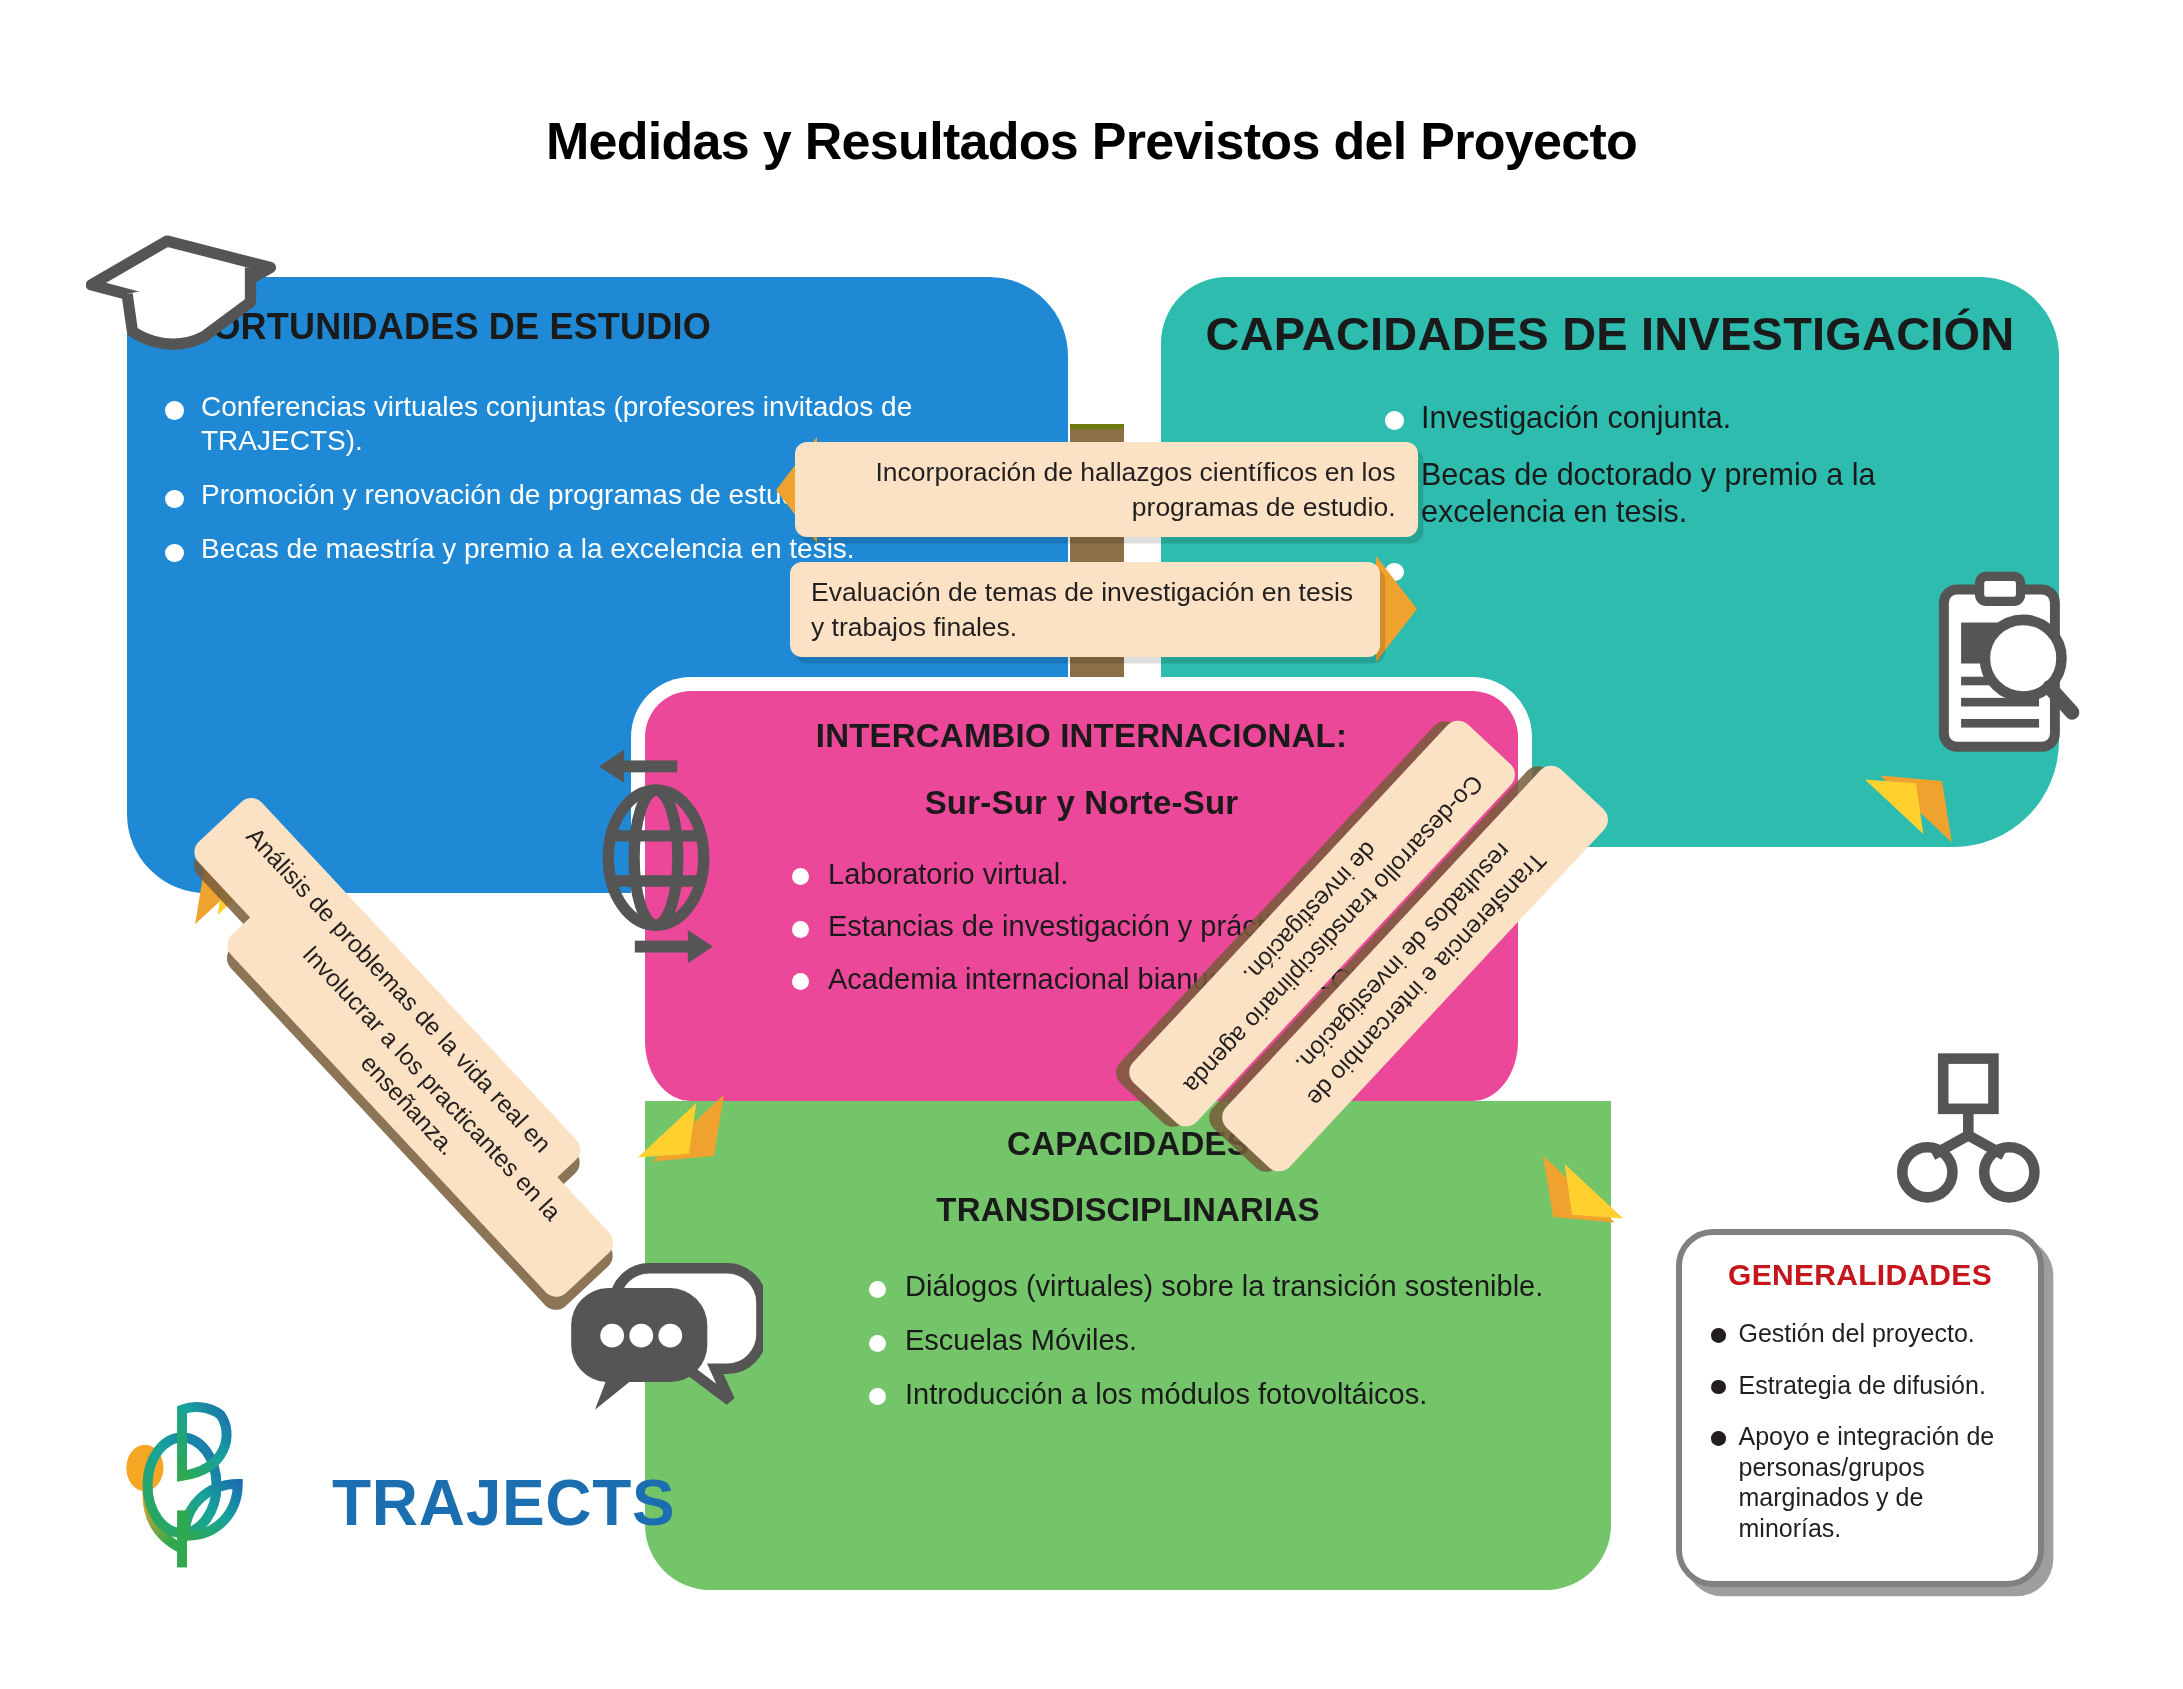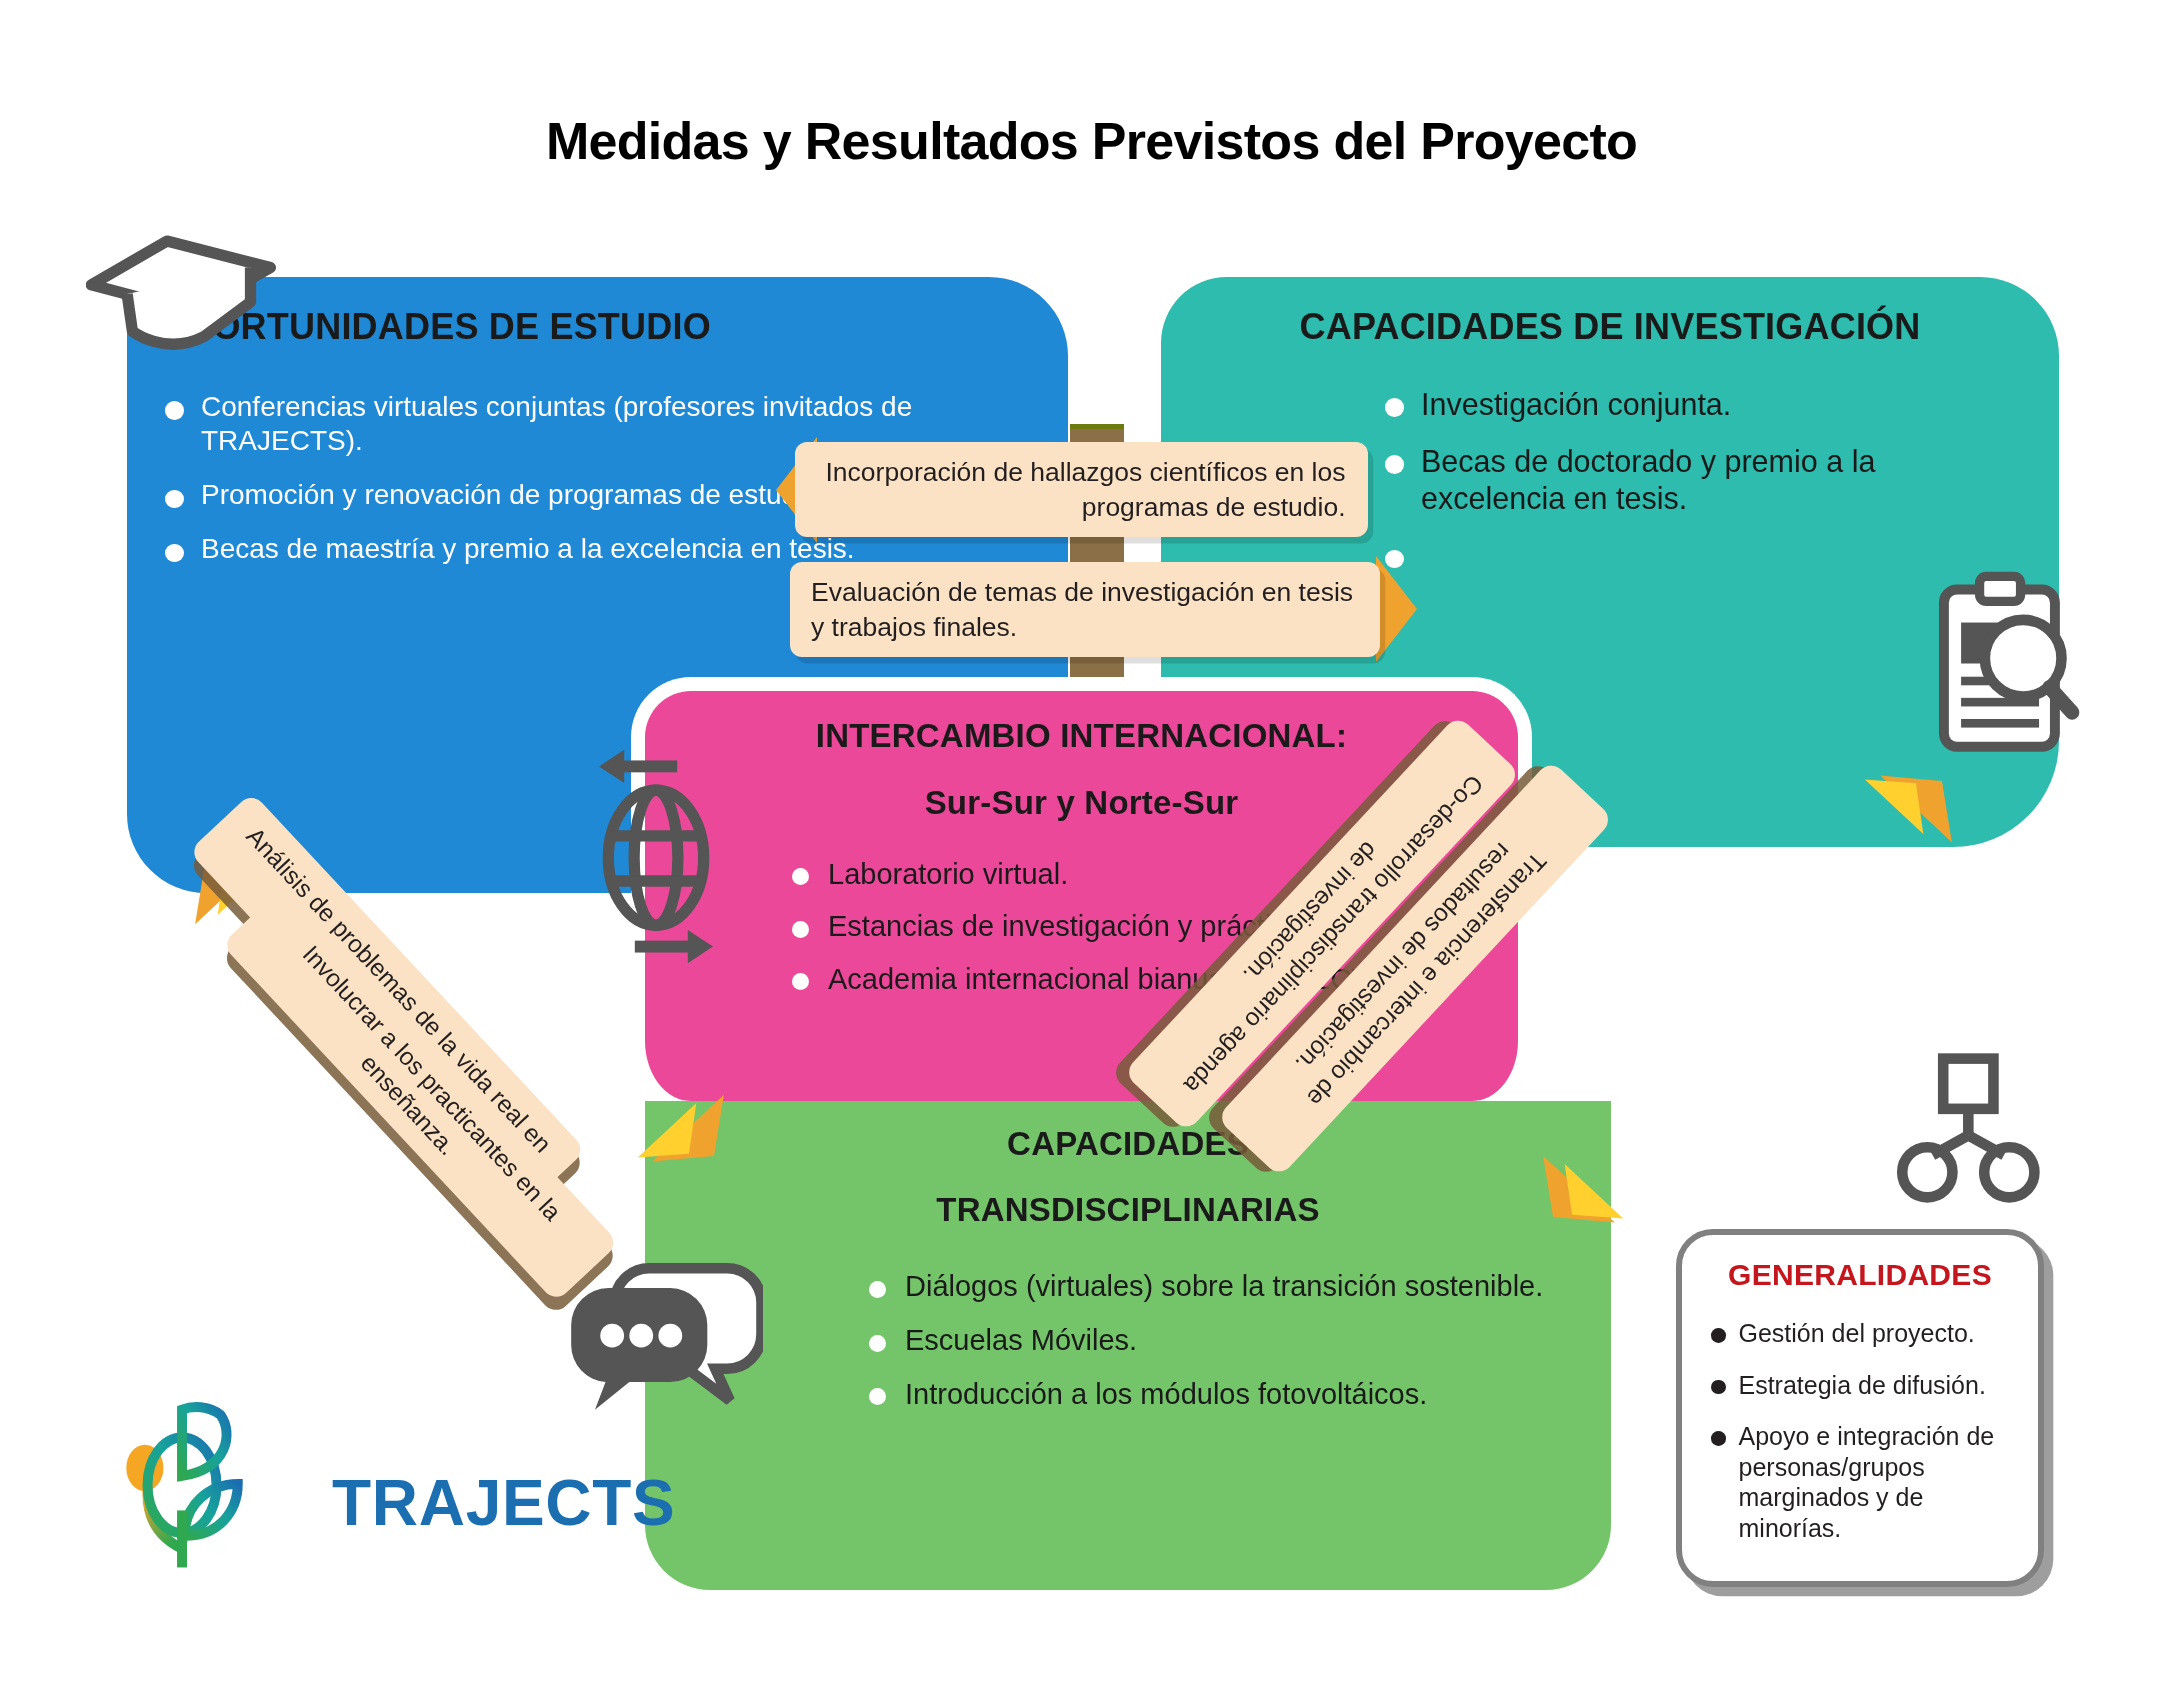--- a/index.html
+++ b/index.html
@@ -44,21 +44,21 @@
   }
   #panel-study .panel-head { font-size: 36px; margin: 29px 0 0 33px; text-align: left;}
   #panel-study .bullets { margin: 42px 26.5px 0 33px; font-size: 28px; color: #ffffff; }
 
   
   #panel-research {
     left: 1161px; top: 277px; width: 898px; height: 570px;
     background: #2DBCAD;
     border-radius: 66px 79px 106px 79px;
   }
-  #panel-research .panel-head { font-size: 36px; margin: 29px 0 0 0; }
+  #panel-research .panel-head { font-size: 47px; margin: 29px 0 0 0; }
   #panel-research .bullets { margin: 38px 40px 0 219px; font-size: 30.5px; color: #1a1a1a; }
   #panel-research .bullets li .dot { background: #ffffff; }
 
   
   #panel-exchange {
     left: 631px; top: 677px; width: 901px; height: 424px;
     background: #ec4899;
     border-radius: 60px 60px 60px 60px;
     border-top: 14.6px solid #ffffff;
     border-left: 14.6px solid #ffffff;
@@ -101,21 +101,21 @@
   
   .sign {
     position: absolute; background: #FBE2C4; border-radius: 12px;
     box-shadow: 5.3px 6.6px 0 rgba(0,0,0,.13);
     color: #231f20; z-index: 7;
     display: flex; align-items: center;
   }
   .sign-text { width: 100%; font-size: 26.5px; line-height: 1.30; }
 
   #sign-findings {
-    left: 795px; top: 442px; width: 573px; height: 95px;
+    left: 795px; top: 442px; width: 623px; height: 95px;
     padding: 0 22.5px;
   }
   #sign-findings .sign-text { text-align: right; }
 
   #sign-evaluation {
     left: 790px; top: 562px; width: 590px; height: 95px;
     padding: 0 21px;
   }
   #sign-evaluation .sign-text { text-align: left; }
 

